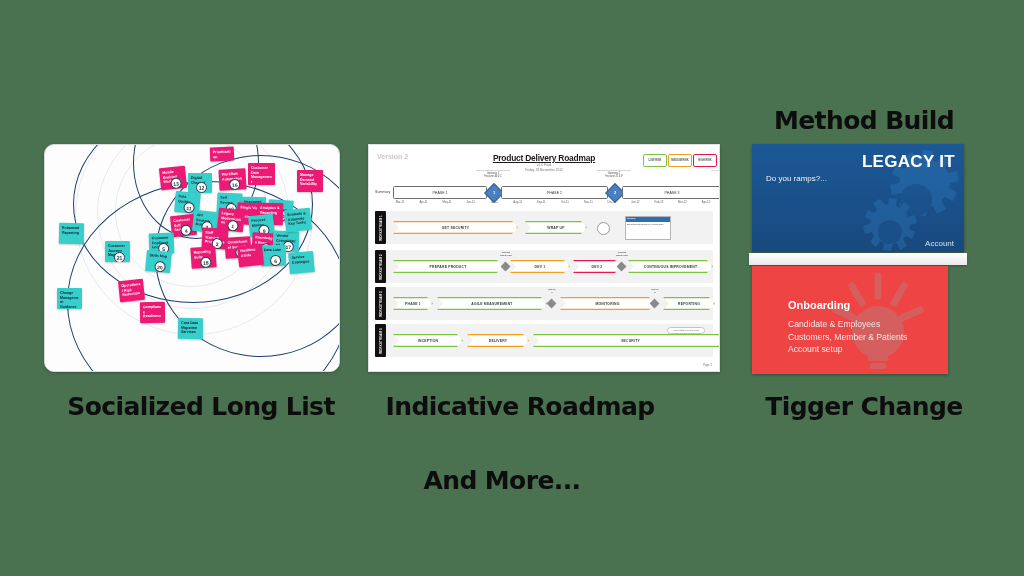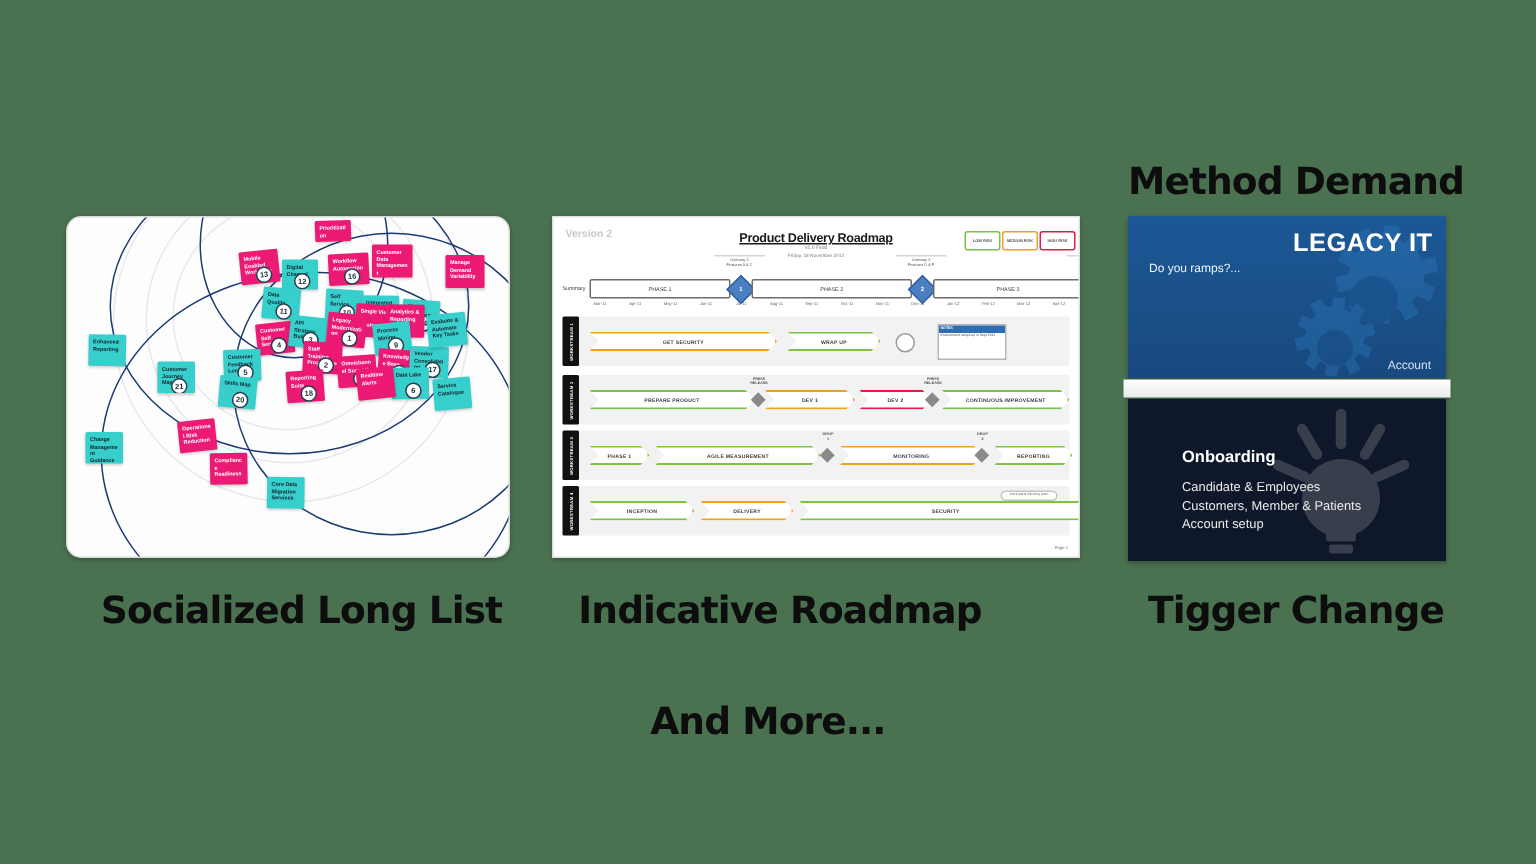--- a/index.html
+++ b/index.html
@@ -21,21 +21,21 @@
     font-size:25px;
     letter-spacing:-0.6px;
     text-align:center;
     white-space:nowrap;
     line-height:1;
   }
   #cap-long-list{left:36px;top:394px;width:330px;}
   #cap-roadmap{left:355px;top:394px;width:330px;}
   #cap-tigger{left:740px;top:394px;width:248px;}
   #cap-method{left:740px;top:108px;width:248px;}
-  #cap-more{left:362px;top:468px;width:300px;}
+  #cap-more{left:352px;top:468px;width:300px;}
 
   
   #whiteboard{
     position:absolute;left:44px;top:144px;width:294px;height:226px;
     background:#fdfdfd;
     border:1px solid #d8dbd8;
     border-radius:10px;
     overflow:hidden;
     box-shadow:0 1px 3px rgba(0,0,0,.25);
   }
@@ -128,43 +128,43 @@
   }
   #card-method .gearwrap{position:absolute;right:-10px;top:4px;opacity:.35;}
   #cm-brand{position:absolute;right:9px;top:8px;color:#fff;font-weight:bold;font-size:17px;letter-spacing:.3px;}
   #cm-question{position:absolute;left:14px;top:30px;color:#eef4fa;font-size:8px;}
   #cm-list{position:absolute;left:14px;top:46px;margin:0;padding:0;list-style:none;}
   #cm-list li{position:relative;color:#ffffff;font-size:8px;line-height:13px;padding-left:14px;font-weight:bold;}
   #cm-list li:before{content:"";position:absolute;left:2px;top:5px;width:3px;height:3px;background:#fff;border-radius:50%;}
   #cm-footer{position:absolute;right:10px;bottom:4px;color:#cfe0f0;font-size:8px;}
 
   #card-trigger{
-    position:absolute;left:752px;top:266px;width:212px;height:108px;
-    background:#0f172a;
+    position:absolute;left:752px;top:266px;width:196px;height:108px;
+    background:#ef4444;
     overflow:hidden;
     box-shadow:0 1px 3px rgba(0,0,0,.3);
   }
   #card-trigger .bulbwrap{position:absolute;right:6px;top:4px;opacity:.30;}
   #ct-title{position:absolute;left:36px;top:33px;color:#ffffff;font-size:11px;font-weight:bold;}
   #ct-lines{position:absolute;left:36px;top:52px;}
   #ct-lines div{color:#eaeaea;font-size:8.6px;line-height:12.5px;}
 
   
   #card-gap{
     position:absolute;left:749px;top:253px;width:218px;height:12px;
     background:linear-gradient(180deg,#ffffff 0%, #e9e9e9 100%);
     box-shadow:0 1px 2px rgba(0,0,0,.25);
   }
 </style>
 </head>
 <body>
 
 <div class="stage">
 
-  <div class="caption" id="cap-method">Method Demand</div>
+  <div class="caption" id="cap-method">Method Build</div>
   <div class="caption" id="cap-roadmap">Indicative Roadmap</div>
   <div class="caption" id="cap-long-list">Socialized Long List</div>
   <div class="caption" id="cap-tigger">Tigger Change</div>
   <div class="caption" id="cap-more">And More...</div>
 
   <div id="whiteboard">
     <div class="wb-inner">
 
       <div class="arc-soft" style="left:70px;top:-10px;width:150px;height:150px;"></div>
       <div class="arc-soft" style="left:52px;top:-28px;width:190px;height:190px;"></div>

